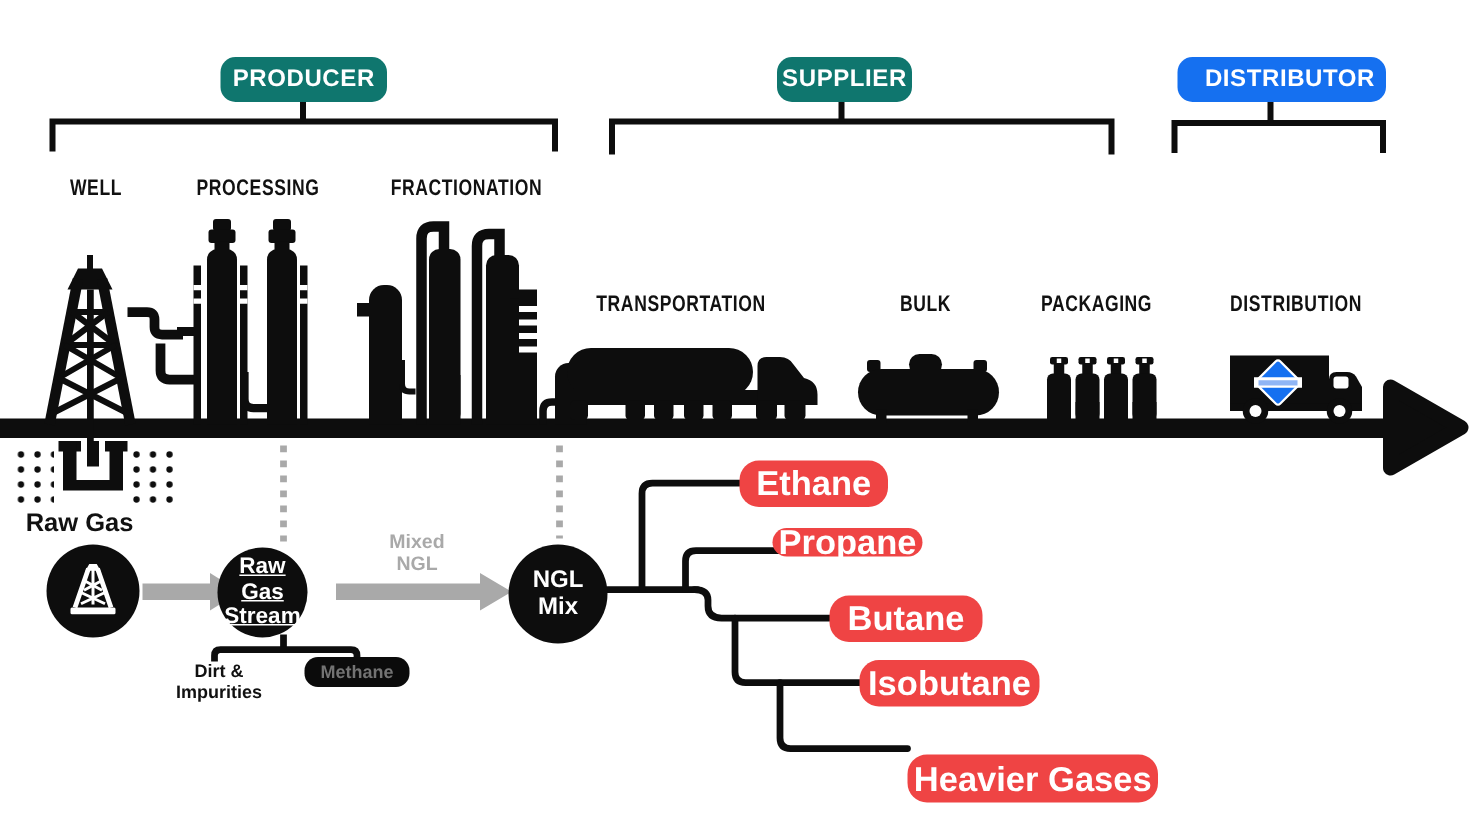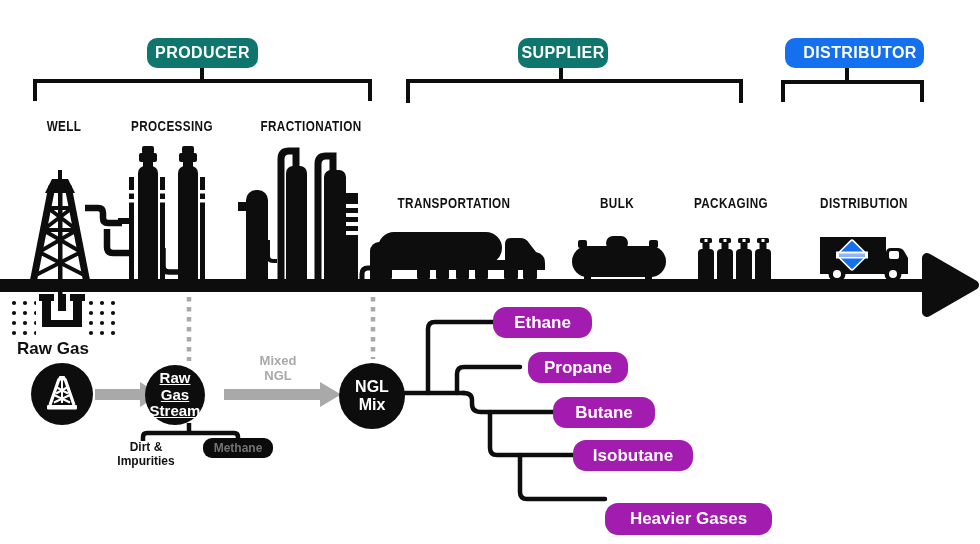--- a/index.html
+++ b/index.html
@@ -8,22 +8,22 @@
           font-family:"Liberation Sans", sans-serif;}
   #iconlayer{position:absolute;left:0;top:0;z-index:1;}
   .hdr{position:absolute;z-index:2;display:flex;align-items:center;justify-content:center;
        color:#fff;font-weight:700;font-size:16px;background:#0f766e;border-radius:10px;letter-spacing:.4px;}
   .hdr.blue{background:#1570f0;padding-left:11px;}
   .stage-label{position:absolute;z-index:2;font-weight:700;font-size:15px;color:#111;
        text-align:center;transform:scaleX(.78);transform-origin:center;letter-spacing:.5px;}
   .circle{position:absolute;z-index:2;border-radius:50%;background:#0d0d0d;color:#fff;
        display:flex;align-items:center;justify-content:center;text-align:center;
        font-weight:700;white-space:pre-line;}
-  .pill{position:absolute;z-index:2;background:#a21caf;color:#fff;border-radius:13px;
-       display:flex;align-items:center;justify-content:center;font-weight:700;font-size:17px;text-align:center;}
+  .pill{position:absolute;z-index:2;background:#ef4444;color:#fff;border-radius:13px;
+       display:flex;align-items:center;justify-content:center;font-weight:700;font-size:23px;text-align:center;}
   .gray-label{position:absolute;z-index:2;color:#a9a9a9;font-weight:700;font-size:13px;
        text-align:center;white-space:pre-line;line-height:1.15;}
   .raw-gas{position:absolute;z-index:2;font-weight:700;font-size:17px;color:#111;}
   .dirt{position:absolute;z-index:2;font-weight:700;font-size:12px;color:#111;text-align:center;}
   .methane{position:absolute;z-index:3;background:#0b0b0b;color:#737373;border-radius:9px;
        display:flex;align-items:center;justify-content:center;font-weight:700;font-size:12px;}
   .badge-icon{display:flex;align-items:center;justify-content:center;}
 </style>
 </head>
 <body>
@@ -265,18 +265,18 @@
 <div class="gray-label" style="left:238px;top:354px;width:80px;">Mixed
 NGL</div>
 
 <div class="circle" style="left:339px;top:363px;width:66px;height:66px;font-size:16px;line-height:1.12;">NGL
 Mix</div>
 
 <div class="dirt" style="left:101px;top:440px;width:90px;">Dirt &amp; Impurities</div>
 <div class="methane" style="left:203px;top:438px;width:70px;height:20px;">Methane</div>
 
 <div class="pill" style="left:493px;top:307px;width:99px;height:31px;">Ethane</div>
-<div class="pill" style="left:528px;top:352px;width:100px;height:31px;">Propane</div>
+<div class="pill" style="left:515px;top:352px;width:100px;height:19px;">Propane</div>
 <div class="pill" style="left:573px;top:440px;width:120px;height:31px;">Isobutane</div>
 <div class="pill" style="left:553px;top:397px;width:102px;height:31px;">Butane</div>
 <div class="pill" style="left:605px;top:483px;width:167px;height:32px;margin-top:20px;">Heavier Gases</div>
 
 </div>
 
 </body></html>

